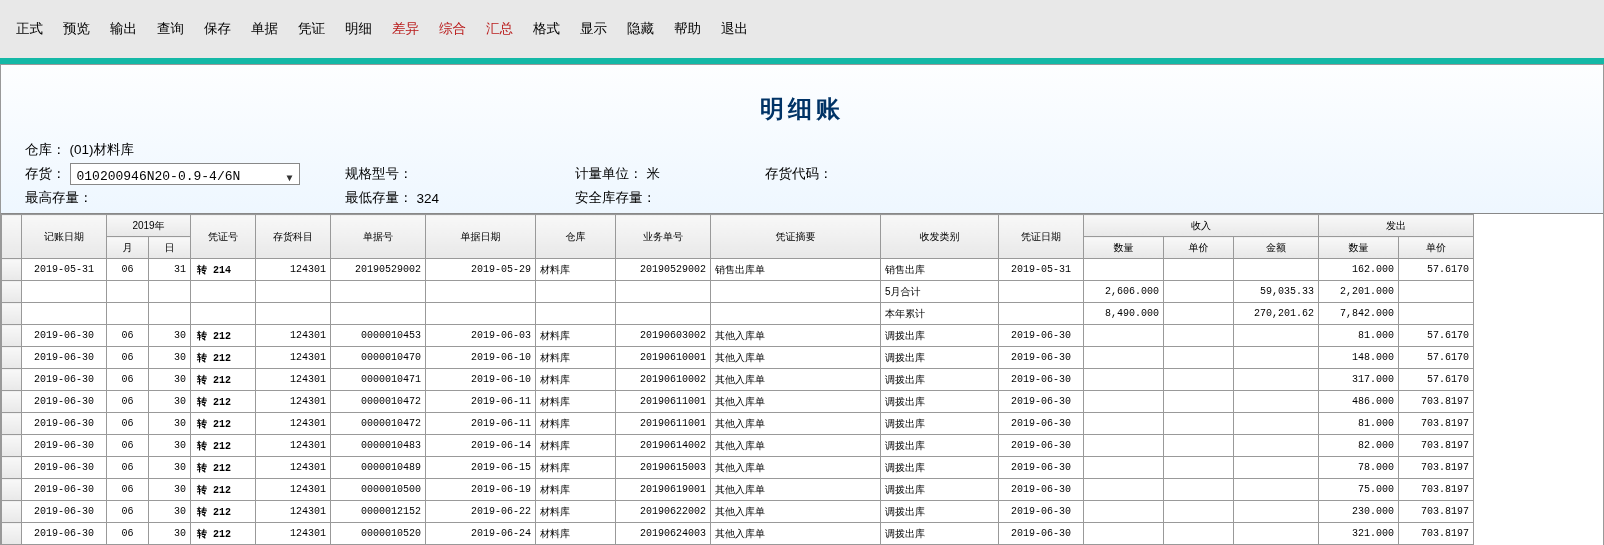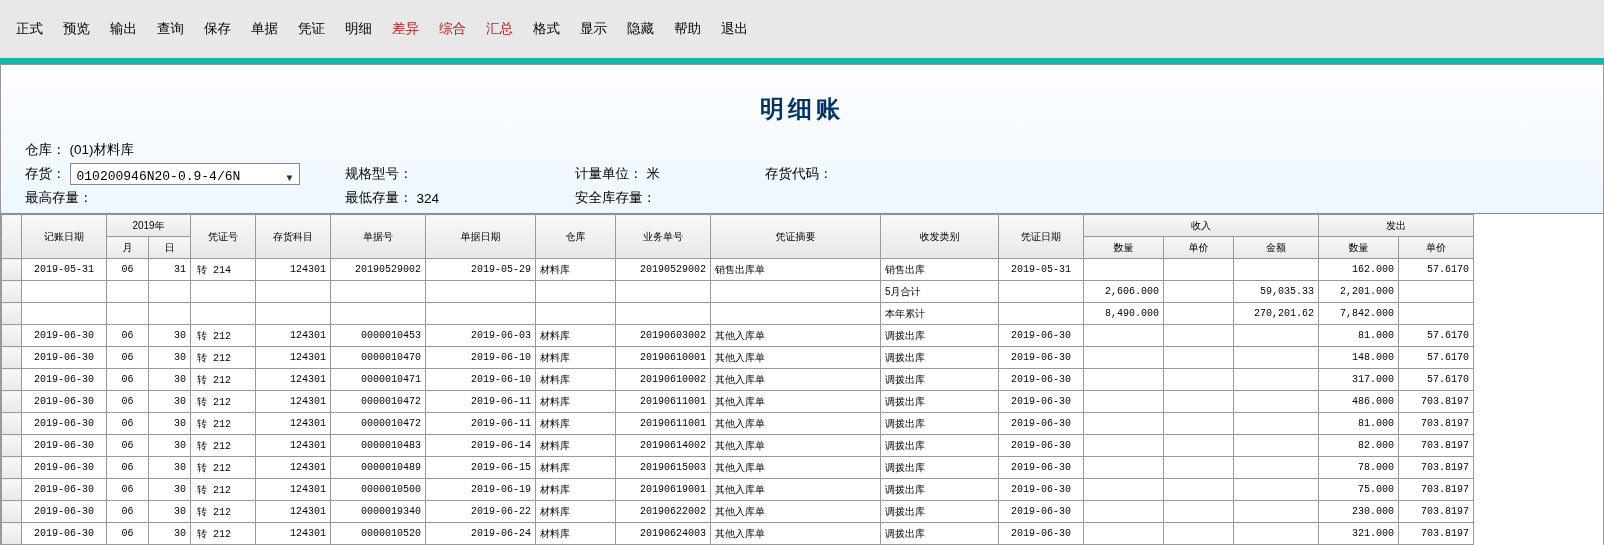--- a/index.html
+++ b/index.html
@@ -87,21 +87,21 @@
     font-weight: normal;
     font-family: "Microsoft YaHei", SimSun, sans-serif;
     text-align: center;
   }
   .rowhead {
     background: linear-gradient(#f8f8f8,#e8e8e8);
     width: 20px;
   }
   .txt { text-align: left; font-family:"Microsoft YaHei", SimSun, sans-serif; }
   .mono { font-family:"Courier New", monospace; text-align: right; }
-  .monol { font-family:"Courier New", monospace; text-align: left; padding-left:6px; }
+  .monol { font-family:"Courier New", monospace; text-align: left; padding-left:6px;font-weight:bold; }
   .monoc { font-family:"Courier New", monospace; text-align: center; }
 </style>
 </head>
 <body>
 
 <div class="menubar" id="menubar">
     <span class="item">正式</span>
     <span class="item">预览</span>
     <span class="item">输出</span>
     <span class="item">查询</span>
@@ -416,21 +416,21 @@
             <td class="mono">75.000</td>
             <td class="mono">703.8197</td>
           </tr>
           <tr>
             <td class="rowhead"></td>
             <td class="monoc">2019-06-30</td>
             <td class="monoc">06</td>
             <td class="mono">30</td>
             <td class="monol">转 212</td>
             <td class="mono">124301</td>
-            <td class="mono">0000019340</td>
+            <td class="mono">0000012152</td>
             <td class="mono">2019-06-22</td>
             <td class="txt">材料库</td>
             <td class="mono">20190622002</td>
             <td class="txt">其他入库单</td>
             <td class="txt">调拨出库</td>
             <td class="monoc">2019-06-30</td>
             <td class="mono"></td>
             <td class="mono"></td>
             <td class="mono"></td>
             <td class="mono">230.000</td>

